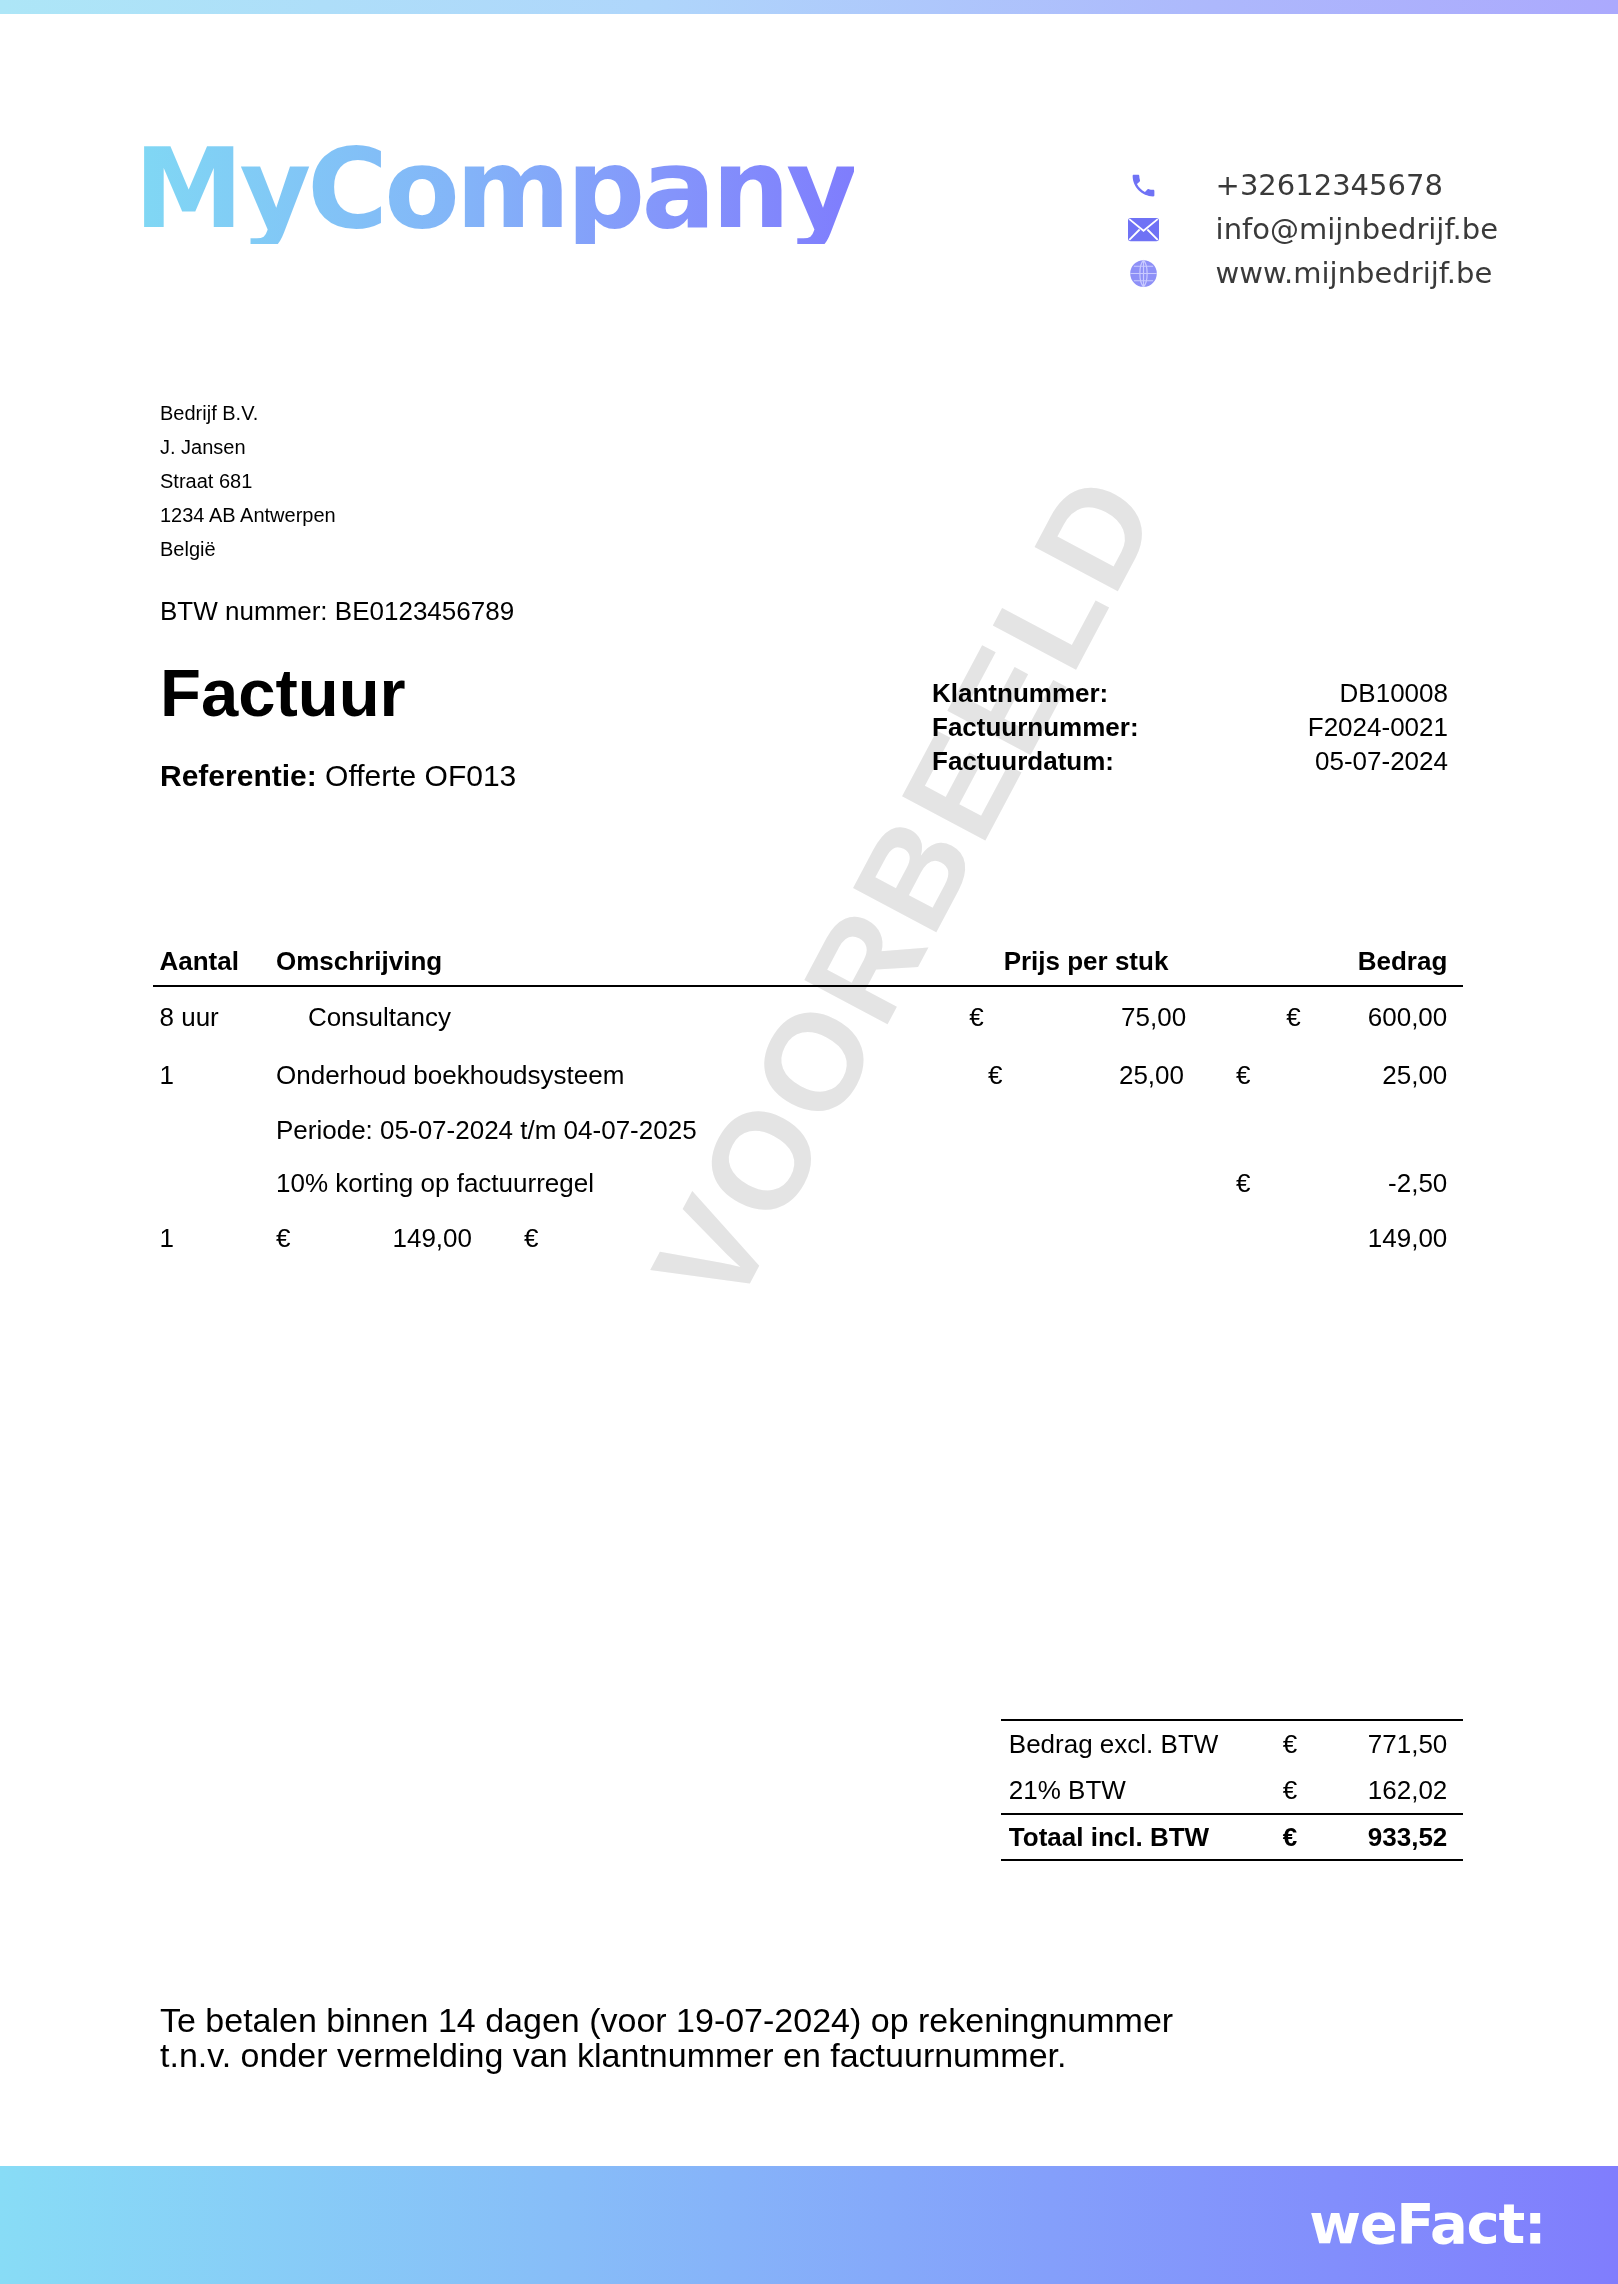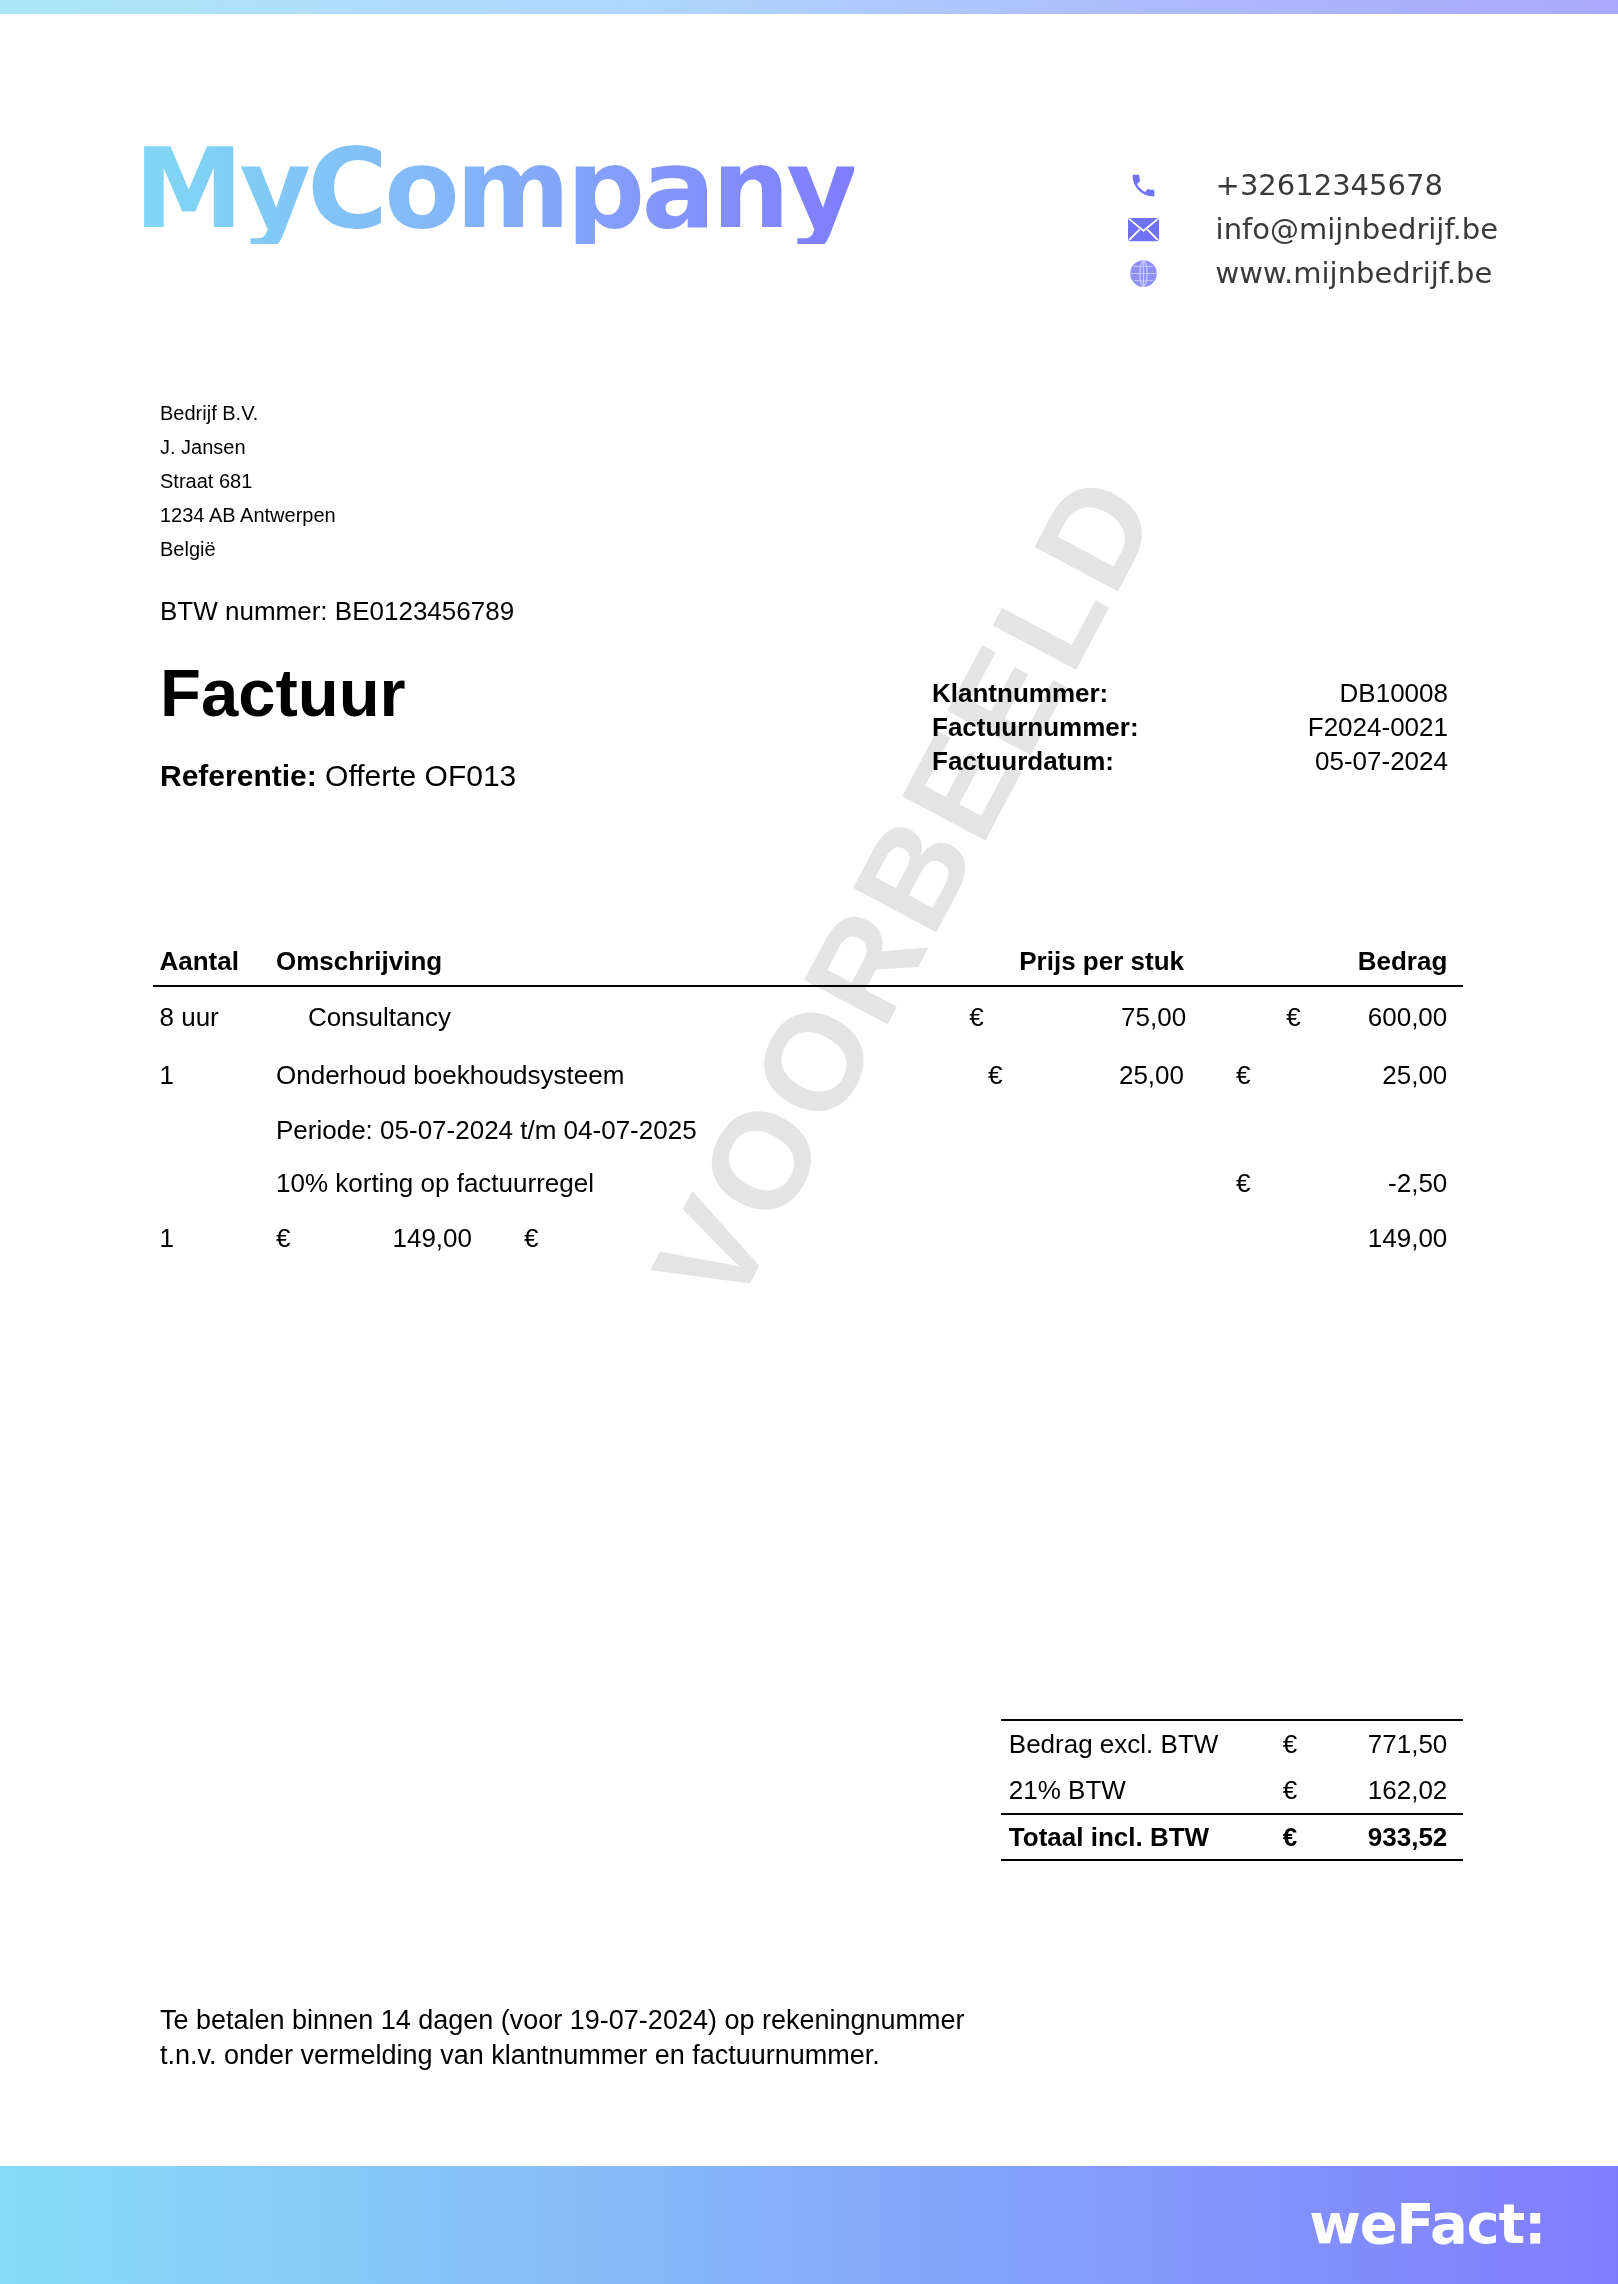--- a/index.html
+++ b/index.html
@@ -48,29 +48,29 @@
   }
   .items { position: absolute; left: 153px; top: 937px; width: 1310px; z-index: 1; }
   .items-head { display: flex; font-size: 26px; font-weight: bold; height: 48px; align-items: center; border-bottom: 2.6px solid #000; }
   .row { display: flex; font-size: 26px; align-items: center; }
   .c-qty { width: 123px; padding-left: 6.5px; box-sizing: border-box; }
   .c-desc { width: 712px; }
   .c-pcur { width: 65px; }
   .c-price { width: 131px; text-align: right; }
   .c-acur { width: 91px; padding-left: 78px; box-sizing: content-box; }
   .c-amount { flex: 1; text-align: right; padding-right: 15.7px; }
-  .head-price { width: 196px; text-align: right; }
+  .head-price { width: 196px; text-align: center; }
   .head-amount { flex: 1; text-align: right; padding-right: 15.7px; }
   .totals { position: absolute; left: 1001px; top: 1719px; width: 462px; font-size: 26px; border-top: 2.6px solid #000; }
   .trow { display: flex; align-items: center; height: 46px; }
   .trow .t-label { width: 274px; padding-left: 7.8px; }
   .trow .t-cur { width: 39px; }
   .trow .t-val { flex: 1; text-align: right; padding-right: 15.7px; }
   .trow.grand { font-weight: bold; border-top: 2.6px solid #000; border-bottom: 2.6px solid #000; height: 44px; }
-  .payment { position: absolute; left: 160px; top: 2003px; font-size: 27px; line-height: 35px; }
+  .payment { position: absolute; left: 160px; top: 2003px; font-size: 34px; line-height: 35px; }
 </style>
 </head>
 <body>
 
 <div class="top-bar"></div>
 
 <div class="logo">MyCompany</div>
 
 <div class="contact">
   <div class="contact-row">

